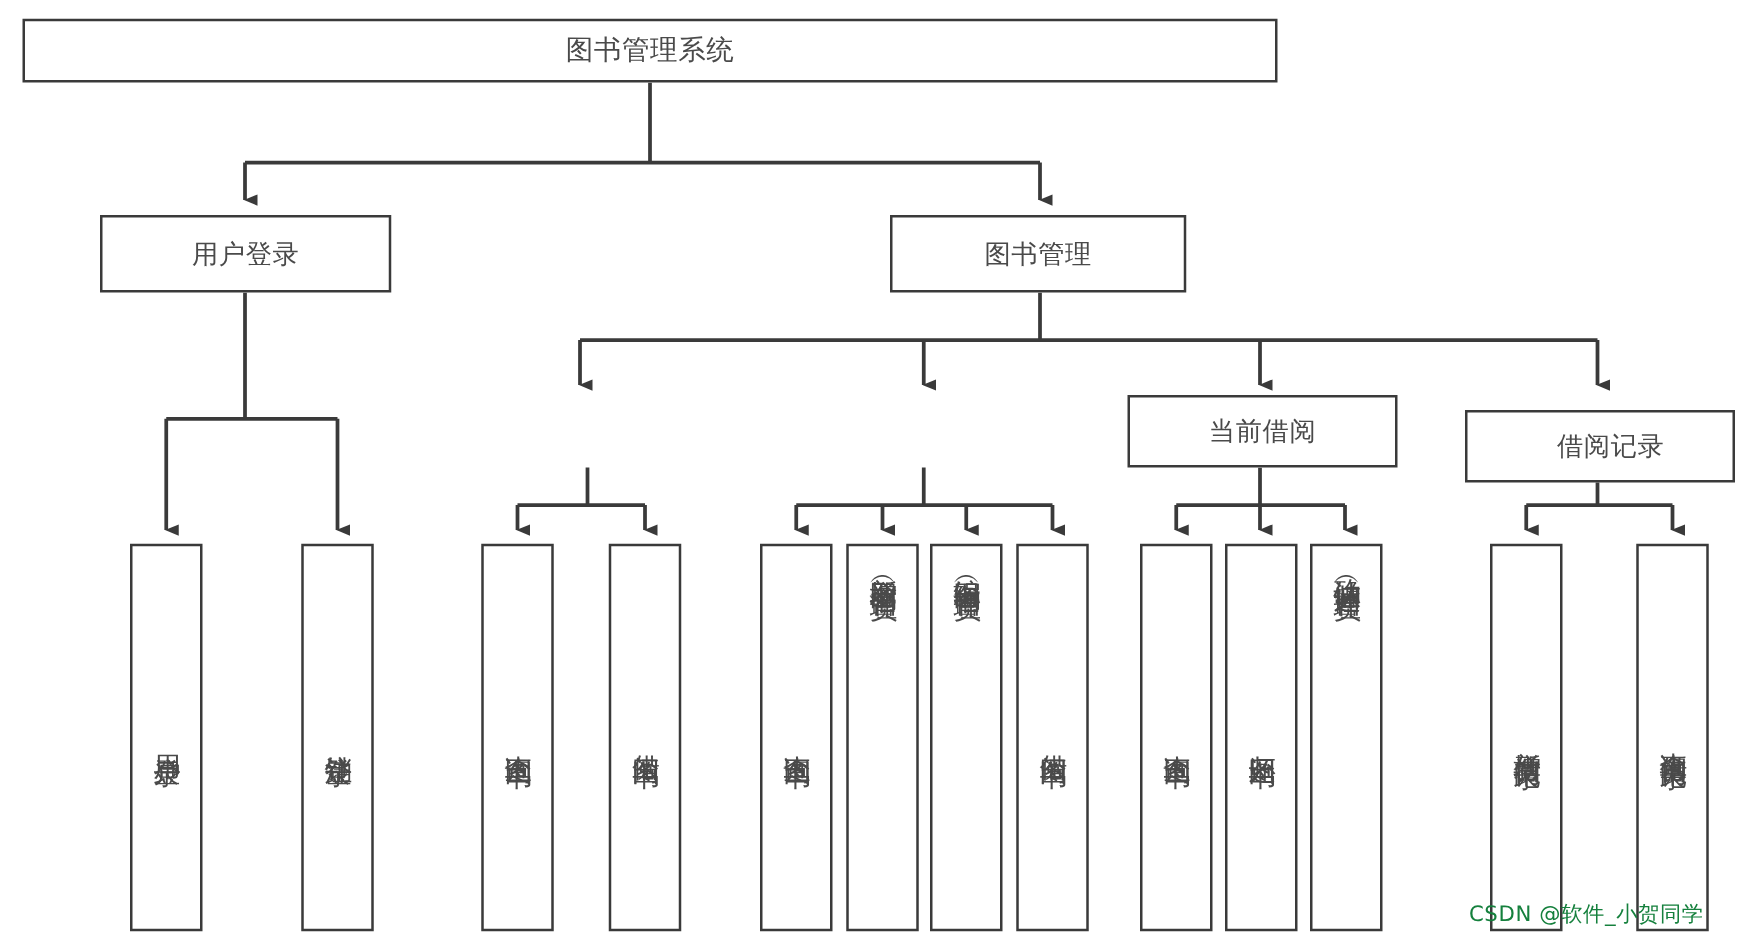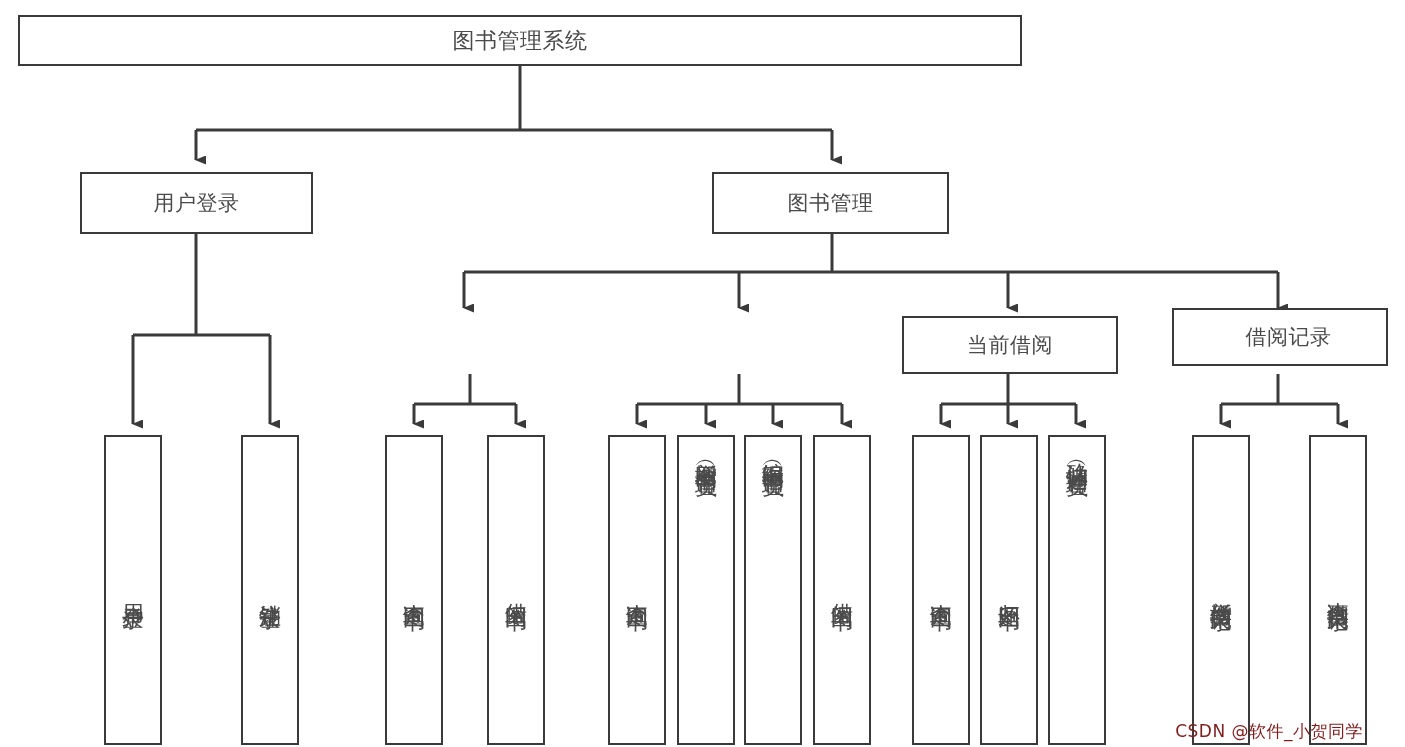--- a/index.html
+++ b/index.html
@@ -67,21 +67,21 @@
   }
   .node.vert.centered {
     align-items: center;
     padding-top: 0;
   }
   .watermark {
     position: absolute;
     right: 8px;
     bottom: 4px;
     font-size: 17px;
-    color: #7f1d1d;
+    color: #15803d;
     letter-spacing: 0.5px;
     white-space: nowrap;
     text-align: center;
   }
 </style>
 </head>
 <body>
 
 <div id="diagram-root">
 
@@ -147,21 +147,21 @@
   <div class="node horiz" style="left:712px; top:172px; width:237px; height:62px;">
     <span class="label">图书管理</span>
   </div>
 
 
 
   <div class="node horiz" style="left:902px; top:316px; width:216px; height:58px;">
     <span class="label">当前借阅</span>
   </div>
 
-  <div class="node horiz" style="left:1172px; top:308px; width:216px; height:58px;padding-left:17px;">
+  <div class="node horiz" style="left:1172px; top:328px; width:216px; height:58px;padding-left:17px;">
     <span class="label">借阅记录</span>
   </div>
 
   <div class="node vert centered" style="left:104px; top:435px; width:58px; height:310px;">
     <span class="label">用户登录</span>
   </div>
   <div class="node vert centered" style="left:241px; top:435px; width:58px; height:310px;">
     <span class="label">注销登录</span>
   </div>
 

